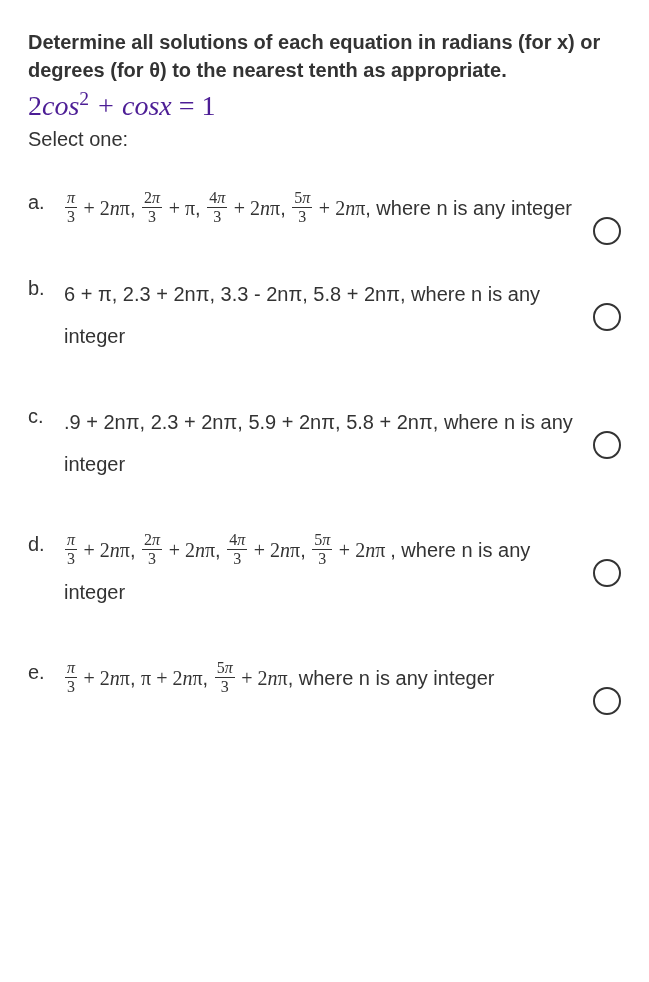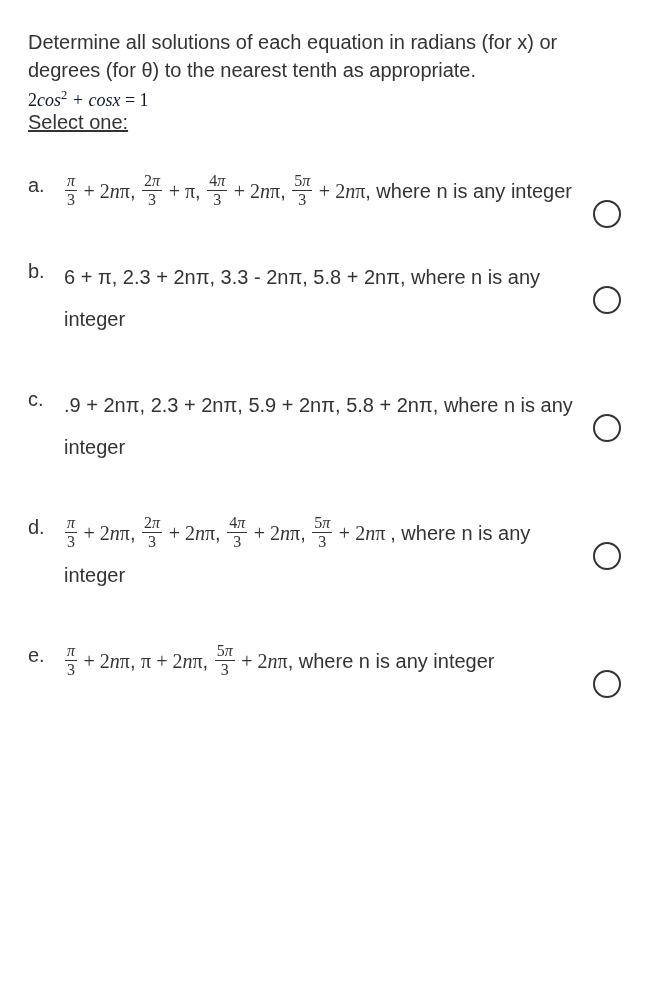--- a/index.html
+++ b/index.html
@@ -13,33 +13,34 @@
       color: #333333;
       width: 649px;
       height: 982px;
       padding: 28px 20px 28px 28px;
     }
     .question-intro {
       font-size: 20px;
       line-height: 1.4;
       color: #333;
       margin-bottom: 6px;
+      font-weight: bold;
     }
     .equation {
       font-family: 'Times New Roman', serif;
       font-style: italic;
-      font-size: 18px;
-      color: #0f172a;
+      font-size: 28px;
+      color: #4c1d95;
+      margin-bottom: 6px;
     }
     .equation .num { font-style: normal; }
     .select-one {
       font-size: 20px;
       color: #333;
       margin-bottom: 36px;
-      text-decoration: underline;
     }
     .options {
       padding-left: 0;
     }
     .option-row {
       display: flex;
       align-items: flex-start;
       margin-bottom: 44px;
       position: relative;
     }

